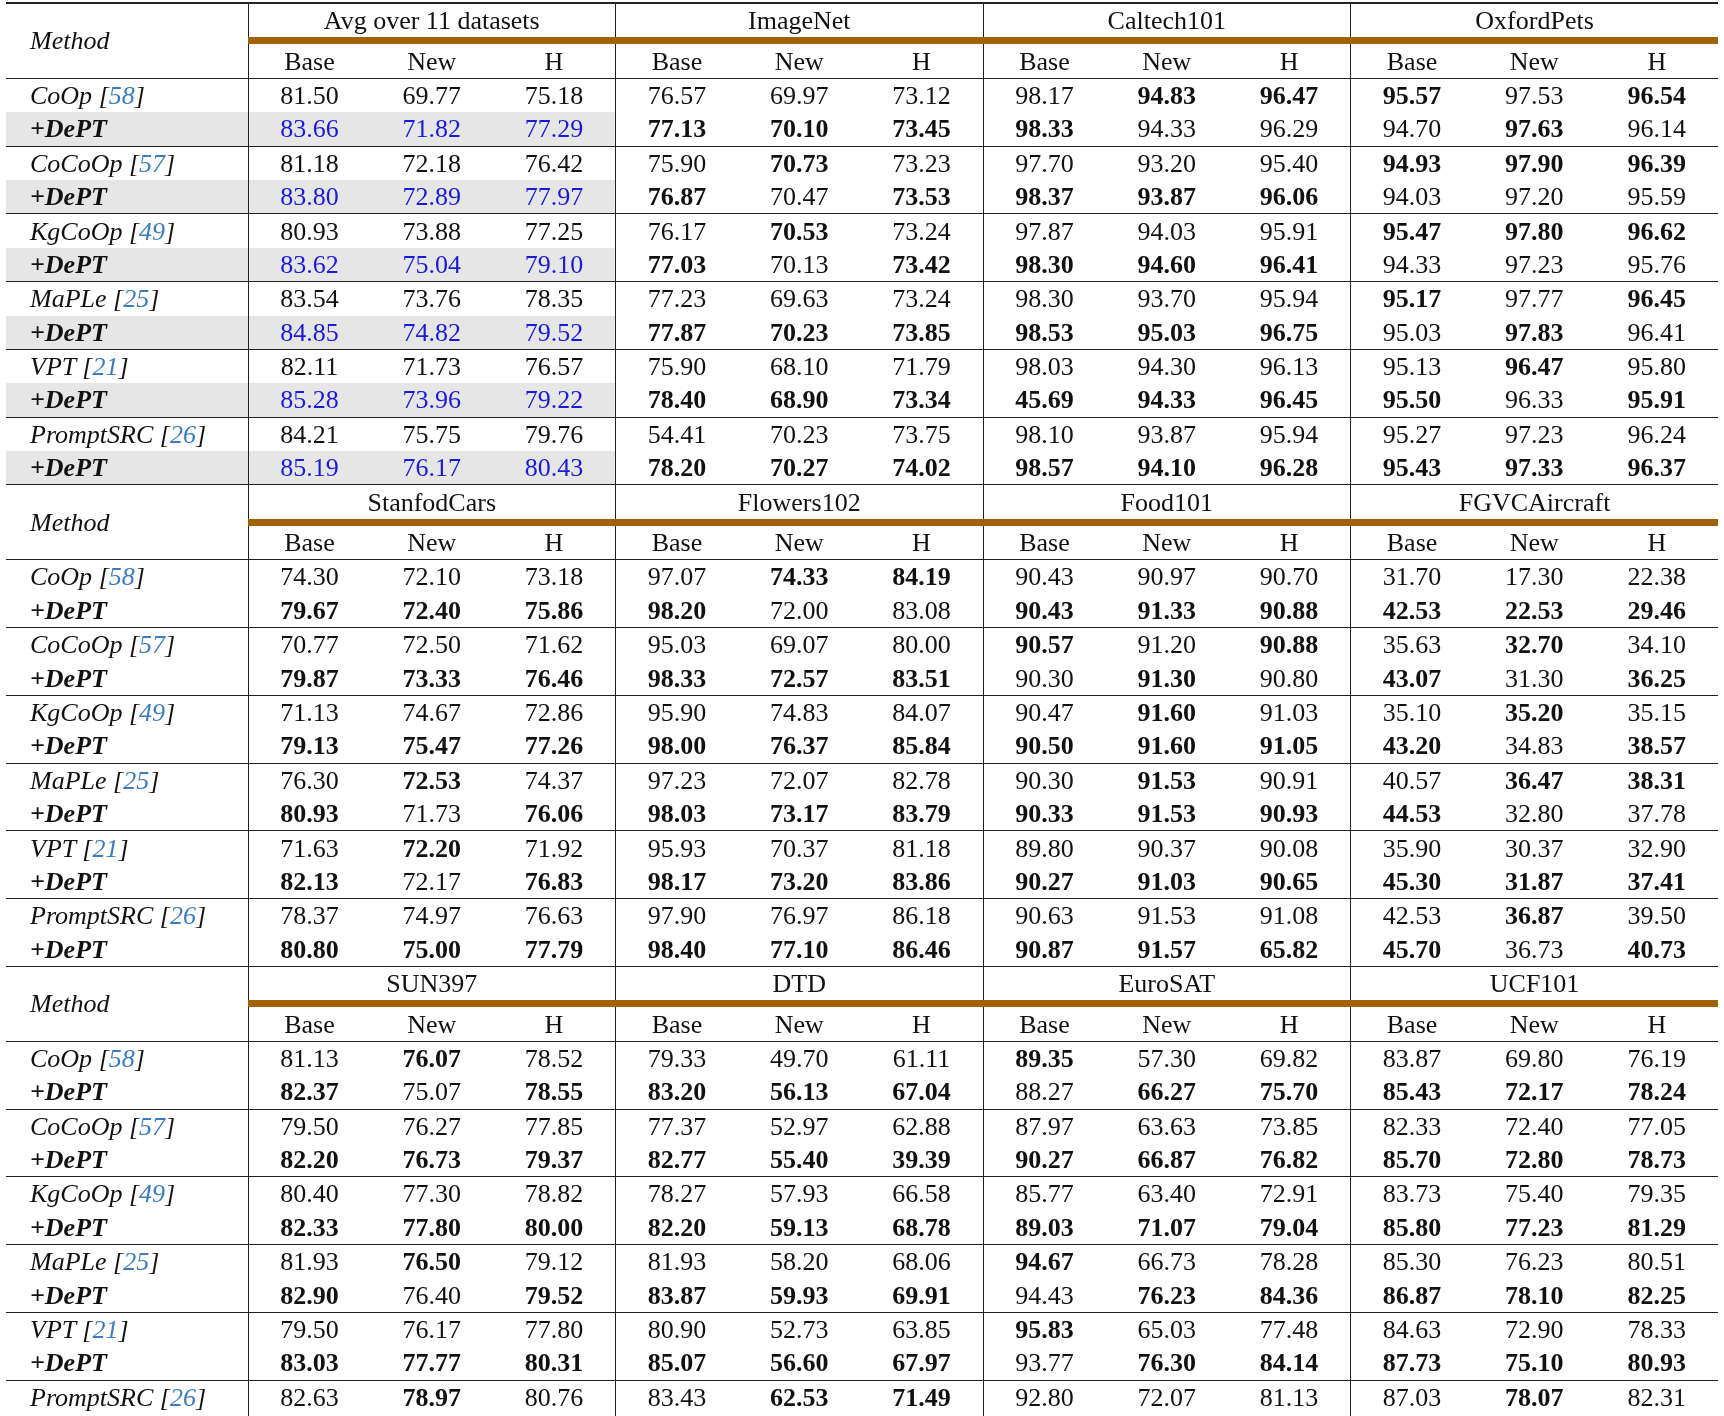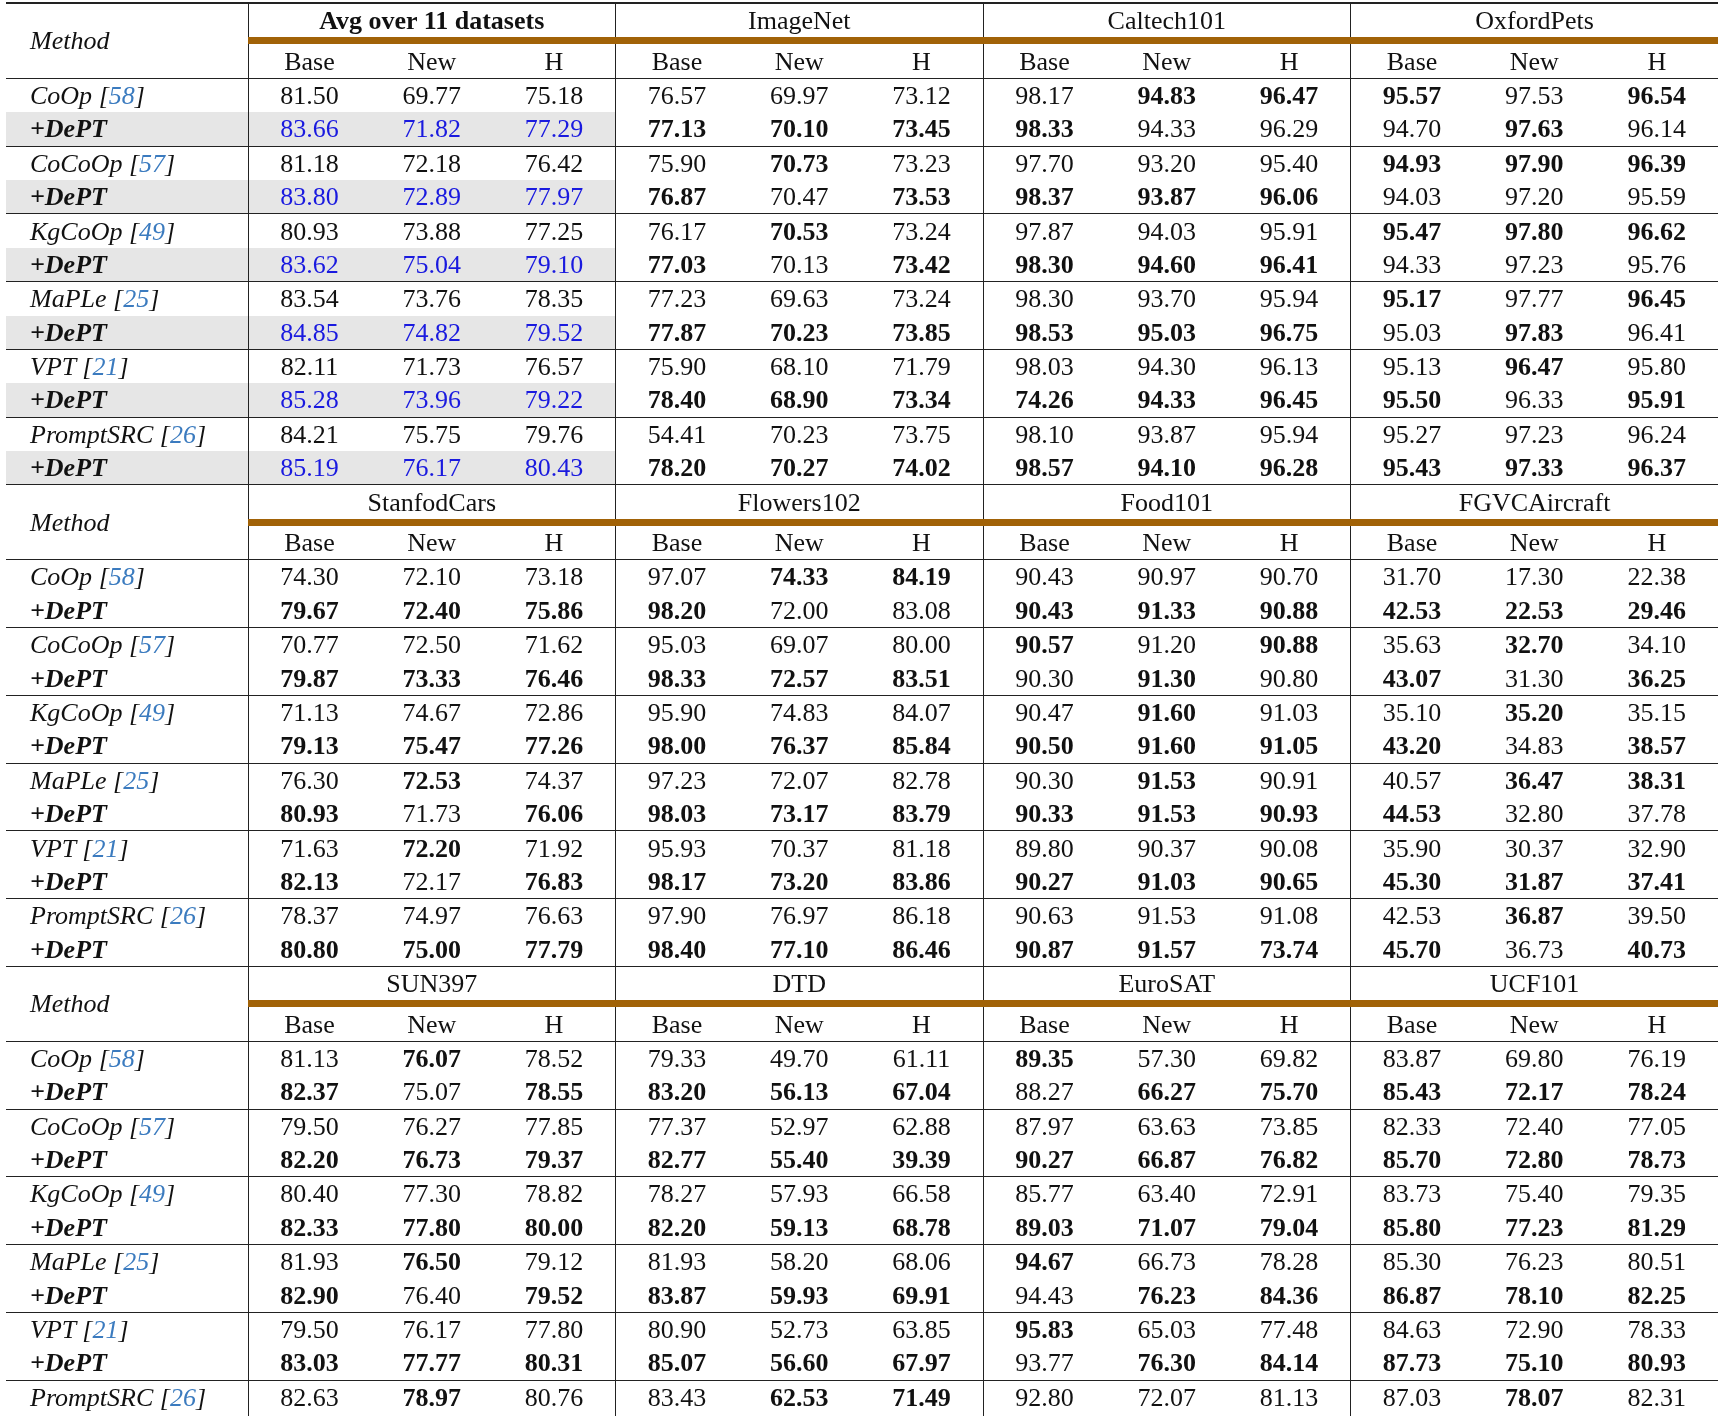--- a/index.html
+++ b/index.html
@@ -11,21 +11,21 @@
   .method-cell{text-align:left;padding-left:24px;font-style:italic;}
   .vb{border-left:1.5px solid #222;}
   .topline td,.topline th{border-top:2px solid #222;}
   .midline td,.midline th{border-top:1.5px solid #222;}
   .thinline th{border-top:7px solid #a16207;}
   .b{font-weight:bold;}
   .blue{font-weight:normal;color:#1a1adf;}
   .cite{color:#3b7bbf;}
   .shade{background:#e6e6e6;}
   .bottom td{border-bottom:2px solid #222;}
-  .ds-title.bold{font-weight:bold;}
+  .ds-title.bold{font-weight:normal;}
 </style>
 </head>
 <body>
 
 <table>
   <colgroup>
     <col class="m">
       <col class="c">
       <col class="c">
       <col class="c">
@@ -197,21 +197,21 @@
         <td class="">95.80</td>
       </tr>
       <tr class="">
         <td class="method-cell shade"><span class="b">+DePT</span></td>
         <td class="vb blue shade">85.28</td>
         <td class="blue shade">73.96</td>
         <td class="blue shade">79.22</td>
         <td class="vb b">78.40</td>
         <td class="b">68.90</td>
         <td class="b">73.34</td>
-        <td class="vb b">74.26</td>
+        <td class="vb b">45.69</td>
         <td class="b">94.33</td>
         <td class="b">96.45</td>
         <td class="vb b">95.50</td>
         <td class="">96.33</td>
         <td class="b">95.91</td>
       </tr>
       <tr class="midline">
         <td class="method-cell"><span>PromptSRC</span> [<span class="cite">26</span>]</td>
         <td class="vb">84.21</td>
         <td class="">75.75</td>
@@ -430,21 +430,21 @@
       <tr class="">
         <td class="method-cell"><span class="b">+DePT</span></td>
         <td class="vb b">80.80</td>
         <td class="b">75.00</td>
         <td class="b">77.79</td>
         <td class="vb b">98.40</td>
         <td class="b">77.10</td>
         <td class="b">86.46</td>
         <td class="vb b">90.87</td>
         <td class="b">91.57</td>
-        <td class="b">73.74</td>
+        <td class="b">65.82</td>
         <td class="vb b">45.70</td>
         <td class="">36.73</td>
         <td class="b">40.73</td>
       </tr>
       <tr class="midline">
         <th rowspan="2" class="method-cell">Method</th>
         <th colspan="3" class="vb ds-title">SUN397</th>
         <th colspan="3" class="vb ds-title">DTD</th>
         <th colspan="3" class="vb ds-title">EuroSAT</th>
         <th colspan="3" class="vb ds-title">UCF101</th>

